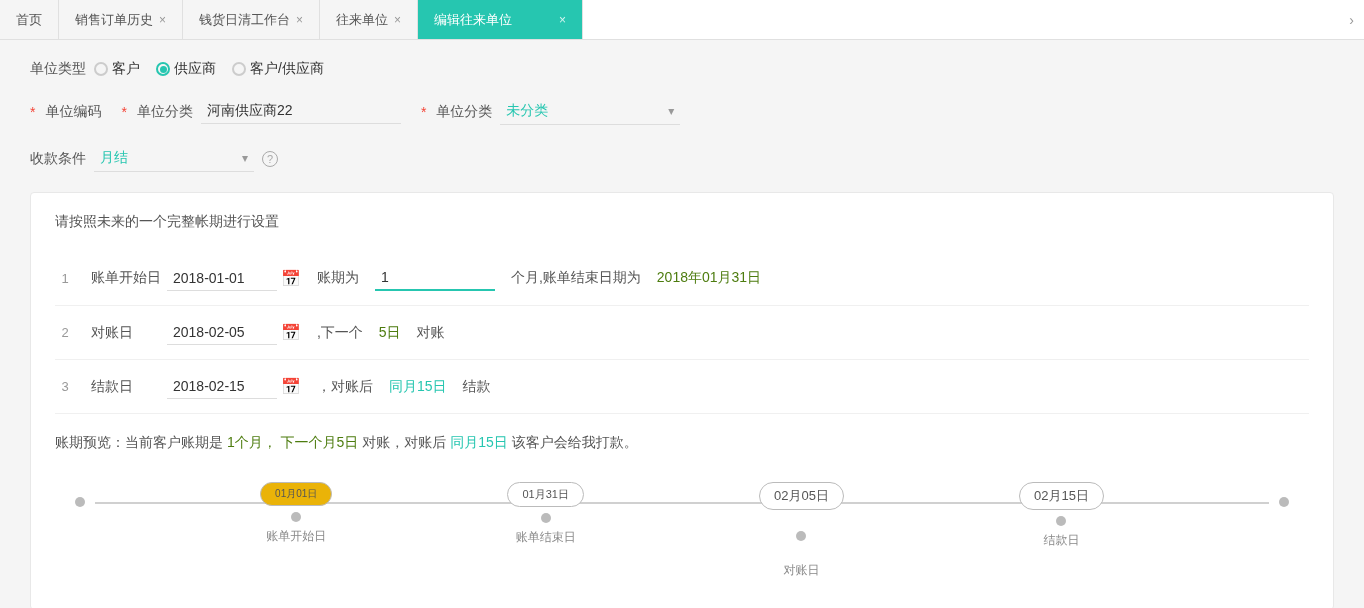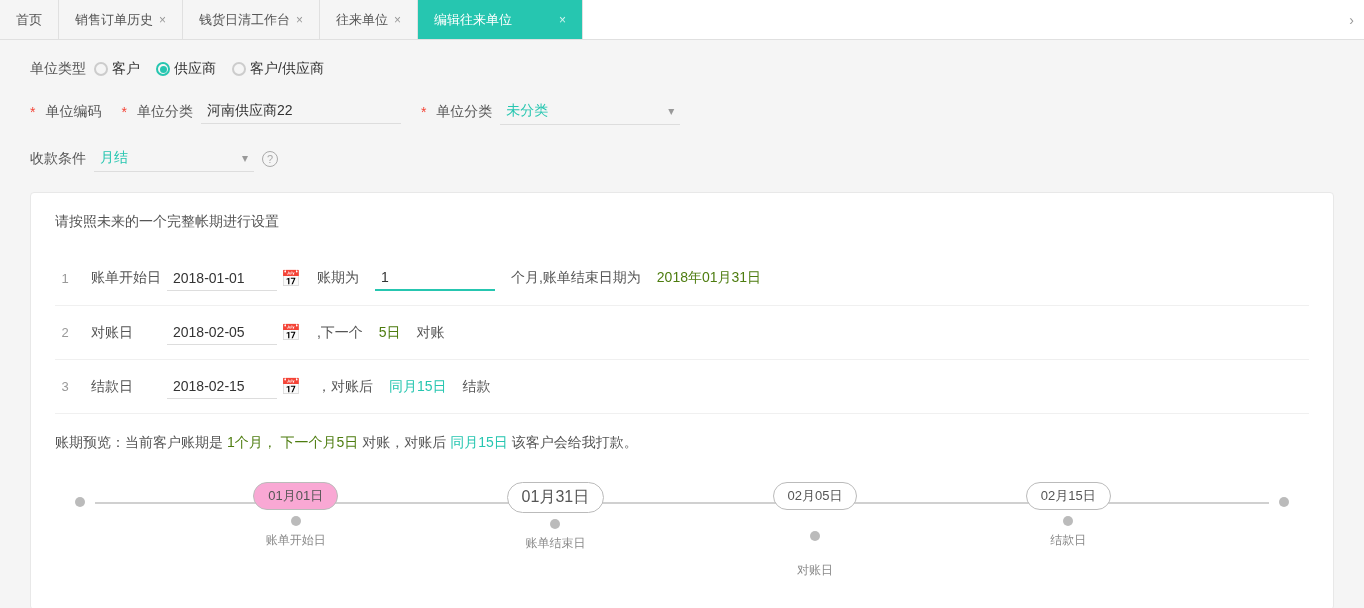--- a/index.html
+++ b/index.html
@@ -375,27 +375,27 @@
 
       <div style="position:absolute; top:20px; left:40px; right:40px; height:2px; background:#d0d0d0;"></div>
 
       <div style="display:flex; justify-content:space-between; align-items:flex-start; position:relative; z-index:1;">
 
         <div style="display:flex;flex-direction:column;align-items:center;gap:6px;">
           <div style="width:10px;height:10px;border-radius:50%;background:#bbb;margin-top:15px;"></div>
         </div>
 
         <div style="display:flex;flex-direction:column;align-items:center;gap:6px;">
-          <div style="background:#f9a8d4;border:1px solid #bbb;border-radius:20px;padding:4px 14px;font-size:13px;color:#555;">01月01日</div>
+          <div style="background:#eab308;border:1px solid #bbb;border-radius:20px;padding:4px 14px;font-size:10px;color:#555;">01月01日</div>
           <div style="width:10px;height:10px;border-radius:50%;background:#bbb;"></div>
           <div style="font-size:12px;color:#888;">账单开始日</div>
         </div>
 
         <div style="display:flex;flex-direction:column;align-items:center;gap:6px;">
-          <div style="background:#fff;border:1px solid #bbb;border-radius:20px;padding:4px 14px;font-size:16px;color:#555;">01月31日</div>
+          <div style="background:#fff;border:1px solid #bbb;border-radius:20px;padding:4px 14px;font-size:11px;color:#555;">01月31日</div>
           <div style="width:10px;height:10px;border-radius:50%;background:#bbb;"></div>
           <div style="font-size:12px;color:#888;">账单结束日</div>
         </div>
 
         <div style="display:flex;flex-direction:column;align-items:center;gap:21px;">
           <div style="background:#fff;border:1px solid #bbb;border-radius:20px;padding:4px 14px;font-size:13px;color:#555;">02月05日</div>
           <div style="width:10px;height:10px;border-radius:50%;background:#bbb;"></div>
           <div style="font-size:12px;color:#888;">对账日</div>
         </div>
 

